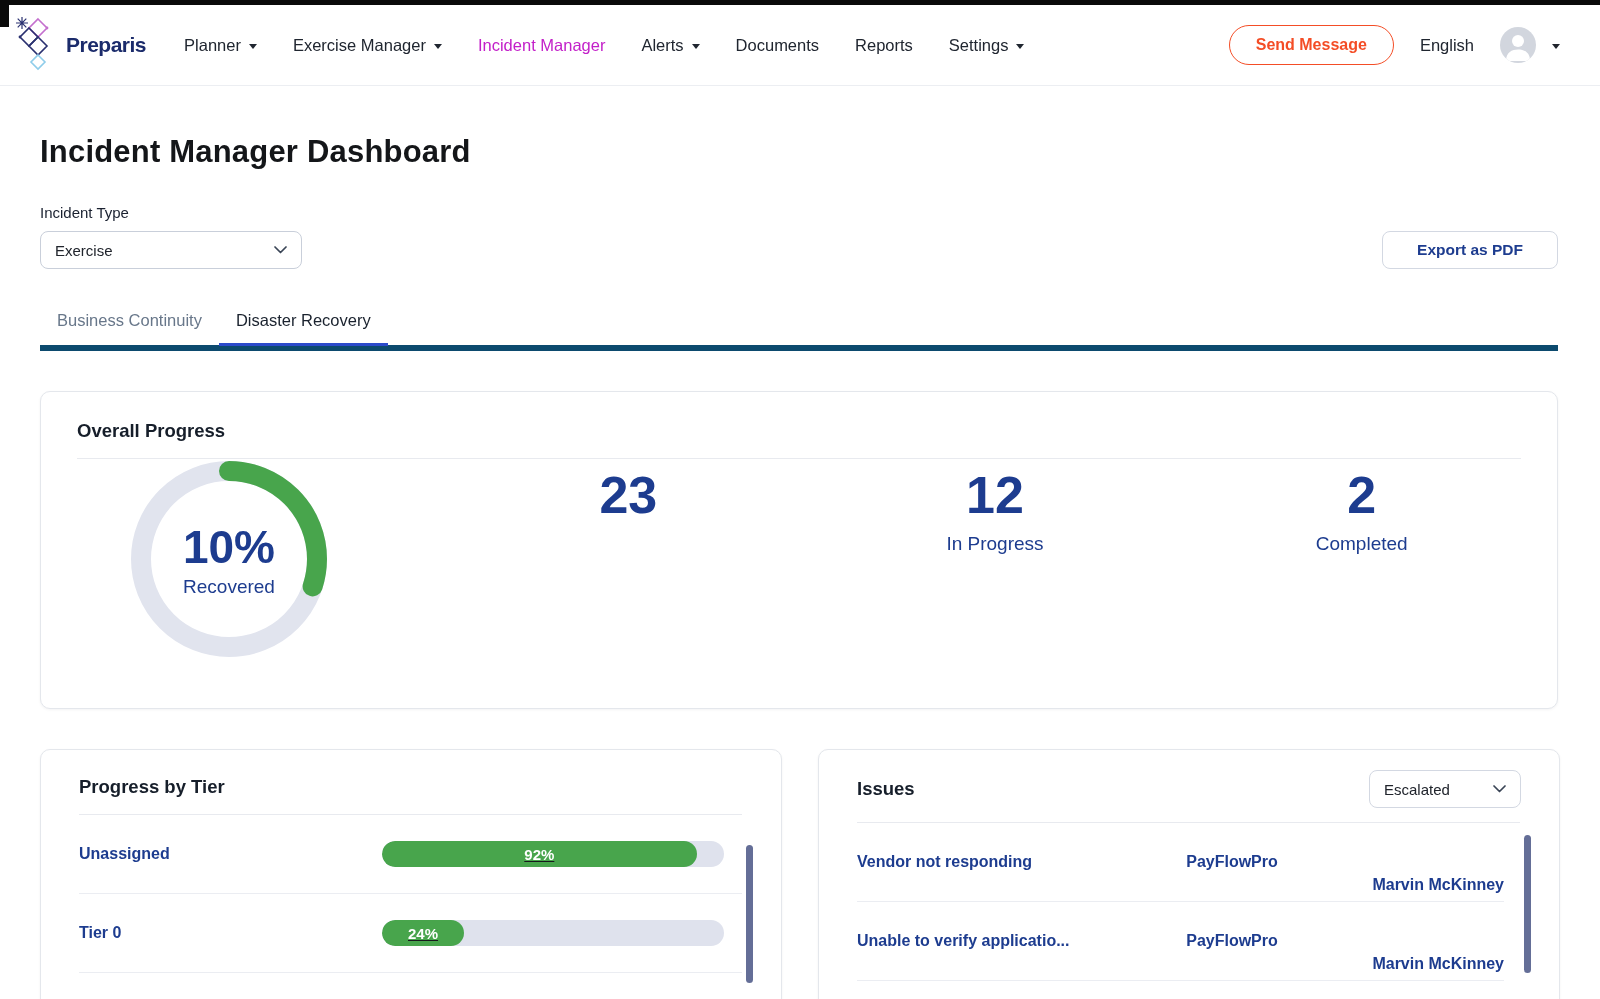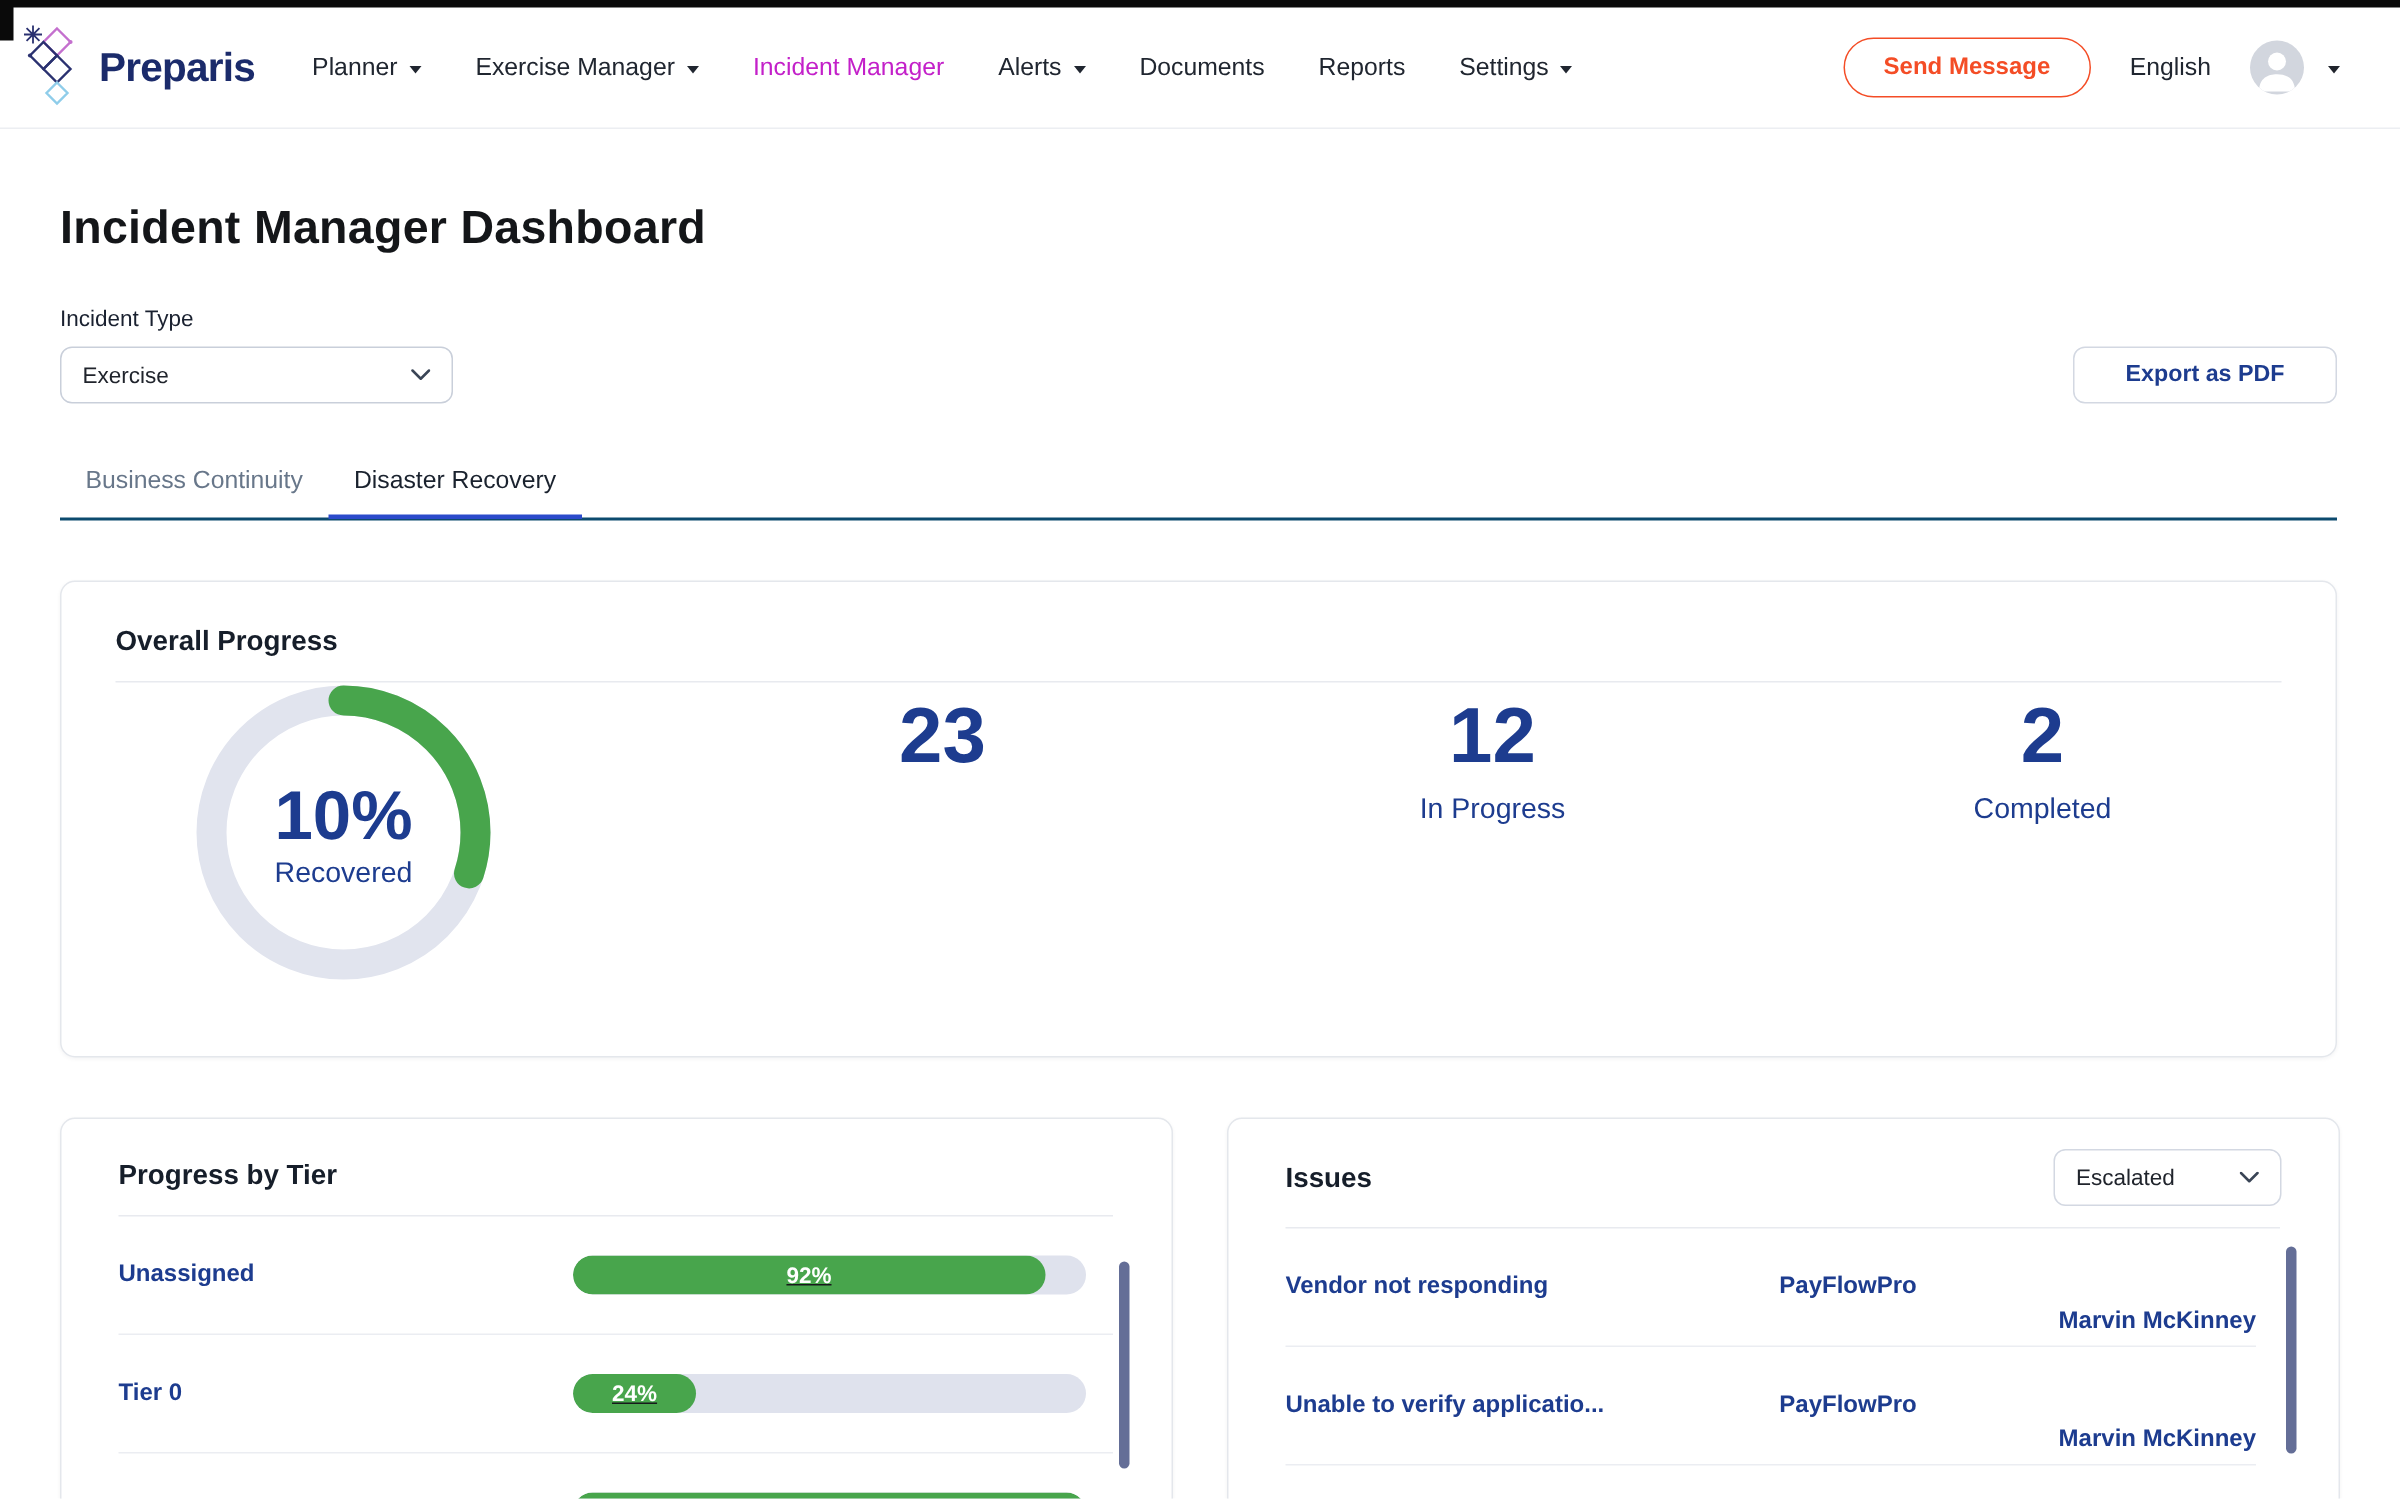--- a/index.html
+++ b/index.html
@@ -7,21 +7,21 @@
     font-family:"Liberation Sans","DejaVu Sans",sans-serif; color:#17191c; }
 
   
   .top-strip { position:absolute; top:0; left:0; width:1600px; height:5px; background:#0a0a0a; z-index:50; }
   .top-corner { position:absolute; top:0; left:0; width:9px; height:27px; background:#0a0a0a; z-index:50; }
 
   
   .nav { position:relative; height:86px; display:flex; align-items:center;
     padding:5px 40px 0 14px; border-bottom:1px solid #ECEEF2; background:#fff; }
   .brand { display:flex; align-items:center; gap:6px; cursor:pointer; }
-  .brand-word { font-size:27px; font-weight:700; color:#1B2B6B; letter-spacing:-0.5px; }
+  .brand-word { font-size:21px; font-weight:700; color:#1B2B6B; letter-spacing:-0.5px; }
   .menu { display:flex; align-items:center; gap:36px; margin-left:38px; }
   .menu-item { font-size:16.5px; font-weight:500; color:#202630; cursor:pointer; white-space:nowrap; display:flex; align-items:center; }
   .menu-item.active { color:#C320C9; }
   .caret { width:0; height:0; border-left:4.5px solid transparent; border-right:4.5px solid transparent;
     border-top:5.5px solid currentColor; margin-left:8px; margin-top:2px; }
   .nav-right { margin-left:auto; display:flex; align-items:center; gap:26px; }
   .send-btn { border:1.5px solid #F44D26; color:#F44D26; background:#fff; border-radius:22px;
     padding:10px 26px; font-size:16px; font-weight:600; cursor:pointer; font-family:inherit; }
   .lang { font-size:16.5px; color:#202630; cursor:pointer; }
   .avatar-wrap { display:flex; align-items:center; gap:8px; cursor:pointer; }
@@ -31,21 +31,21 @@
   .main { margin:0 42px 0 40px; width:1518px; }
   h1 { margin-top:48px; font-size:31px; font-weight:700; color:#141619; letter-spacing:0.2px; }
   .controls-row { display:flex; align-items:flex-end; justify-content:space-between; margin-top:34px; }
   .field-label { font-size:15px; color:#1A2130; }
   .select-box { margin-top:10px; width:262px; height:38px; border:1px solid #C9CFDA; border-radius:8px;
     display:flex; align-items:center; justify-content:space-between; padding:0 14px; font-size:15px; color:#20242c;
     background:#fff; cursor:pointer; }
   .export-btn { height:38px; padding:0 34px; border:1px solid #D3D8E2; border-radius:8px; background:#fff;
     color:#1D3C8F; font-size:15.5px; font-weight:600; cursor:pointer; font-family:inherit; }
 
-  .tabs { margin-top:32px; display:flex; border-bottom:2px solid #0c4a6e; }
+  .tabs { margin-top:32px; display:flex; border-bottom:6px solid #0c4a6e; }
   .tab { padding:10px 17px 13px; font-size:16.5px; cursor:pointer; }
   .tab.inactive { color:#68778A; }
   .tab.active { color:#1A222E; border-bottom:3px solid #2B4ACB; margin-bottom:-1px; font-weight:500; }
 
   .card { background:#fff; border:1px solid #E4E7EC; border-radius:10px;
     box-shadow:0 1px 3px rgba(20,28,45,0.05); }
   .card-title { font-size:18.5px; font-weight:700; color:#161E2A; }
   .divider { border-top:1px solid #E8EAEF; }
 
   

